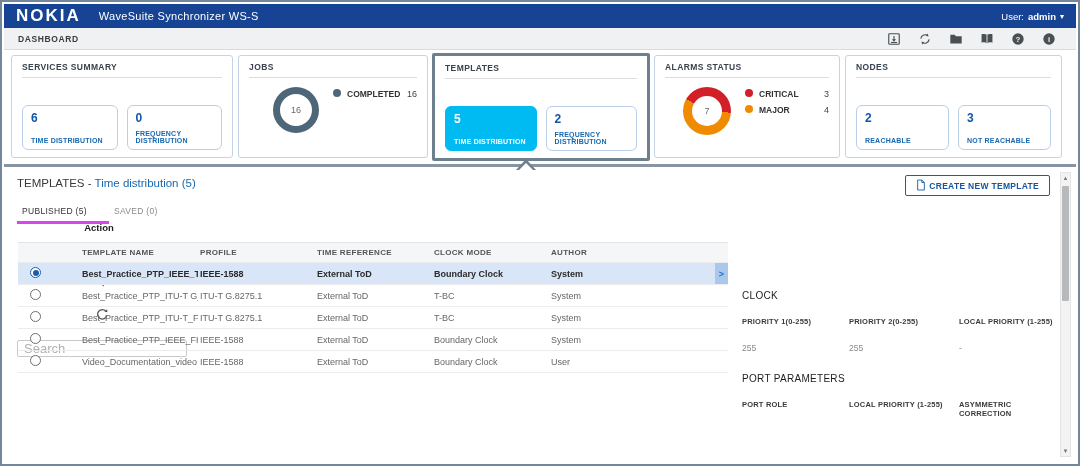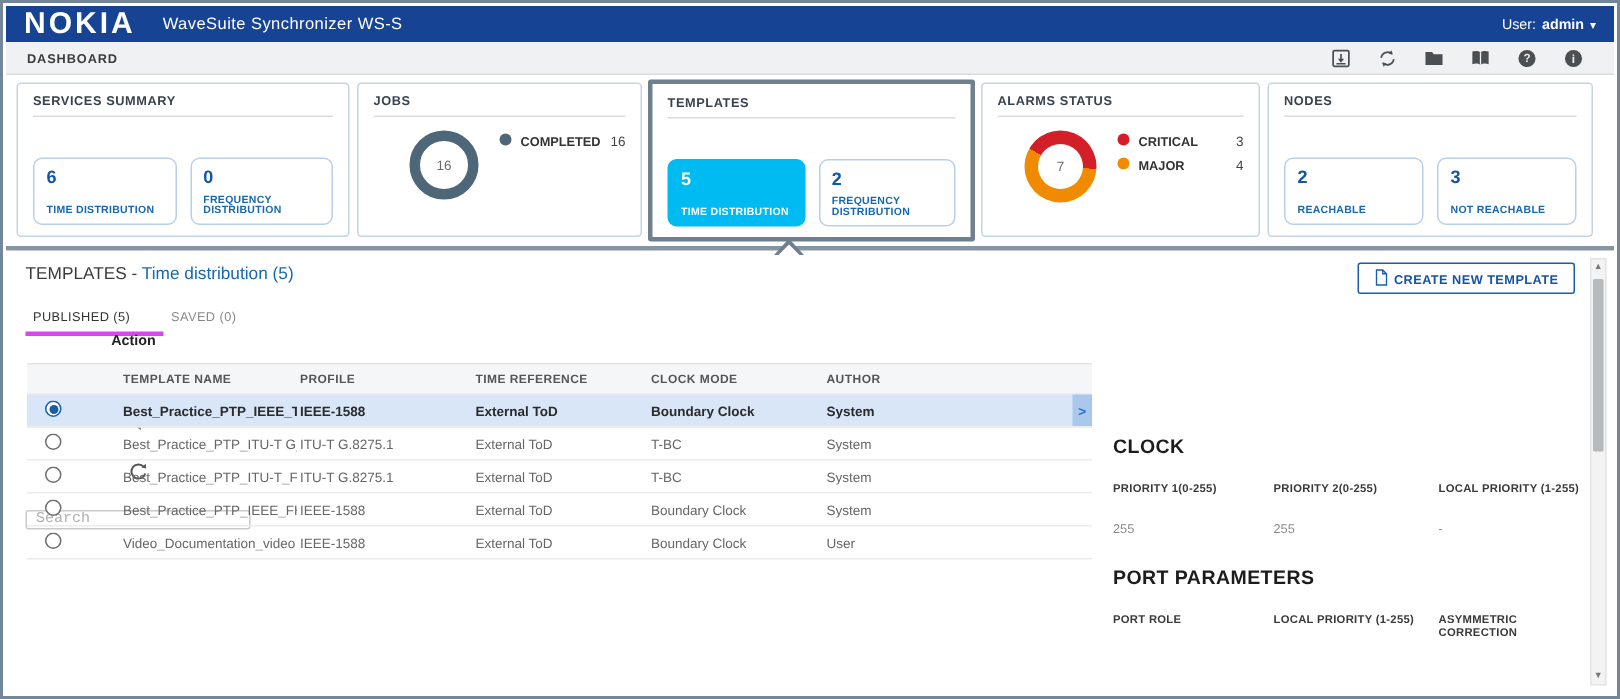--- a/index.html
+++ b/index.html
@@ -1,21 +1,21 @@
 <!DOCTYPE html>
 <html><head>
 <meta charset="utf-8">
 <style>
   * { margin:0; padding:0; box-sizing:border-box; }
   body { font-family:"Liberation Sans", sans-serif; background:#fff; }
   .screen { position:relative; width:1080px; height:466px; border:2px solid #74879a; background:#fff; overflow:hidden; }
 
   
   .topbar { position:absolute; top:2px; left:2px; width:1072px; height:24px; background:#164393; display:flex; align-items:center; padding:0 12px; color:#fff; }
-  .logo { font-weight:bold; font-size:20px; letter-spacing:2px; }
+  .logo { font-weight:bold; font-size:17px; letter-spacing:2px; }
   .app-title { font-size:11px; margin-left:18px; letter-spacing:.3px; }
   .user-menu { margin-left:auto; font-size:9.5px; display:flex; align-items:center; gap:4px; cursor:pointer; }
   .user-menu b { font-weight:bold; }
   .chev { font-size:8px; }
 
   
   .navbar { position:absolute; top:26px; left:2px; width:1072px; height:22px; background:#eff1f2; border-bottom:1px solid #d9dcde; display:flex; align-items:center; padding:0 14px; }
   .crumb { font-size:8.5px; color:#3c3c3c; letter-spacing:.6px; font-weight:bold; }
   .nav-icons { margin-left:auto; display:flex; align-items:center; gap:17px; padding-right:6px; }
   .nav-icons .ic { width:14px; height:14px; display:inline-flex; cursor:pointer; }
@@ -62,37 +62,37 @@
 
   .tabs { position:absolute; top:33px; left:13px; display:flex; }
   .tab { font-size:8.5px; letter-spacing:.3px; padding:3px 8px 5px 5px; min-width:92px; cursor:pointer; color:#8a8a8a; }
   .tab.active { color:#333; font-weight:normal; border-bottom:3px solid #d946ef; }
 
   .toolbar { position:absolute; top:52px; left:13px; display:flex; align-items:center; gap:9px; height:22px;flex-direction:column; }
   .action-lbl { font-size:9.5px; font-weight:bold; color:#222; margin-right:6px; cursor:pointer; }
   .tb-ic { width:15px; height:15px; display:inline-flex; align-items:center; justify-content:center; cursor:pointer; }
   .help-circle { width:14px; height:14px; border-radius:50%; background:#4a4f54; color:#fff; font-size:9px; font-weight:bold; display:flex; align-items:center; justify-content:center; }
   .tb-div { width:1px; height:15px; background:#dcdcdc; }
-  .search-box { width:150px; height:18px; border:1px solid #c9c9c9; border-radius:2px; font-size:10px; padding:0 6px; color:#555; font-family:Liberation Mono, monospace; outline:none; }
+  .search-box { width:170px; height:18px; border:1px solid #c9c9c9; border-radius:2px; font-size:13px; padding:0 6px; color:#555; font-family:Liberation Sans, sans-serif; outline:none; }
   .search-box::placeholder { color:#b0b0b0; }
 
   .grid-table { position:absolute; top:72px; left:14px; width:710px; font-size:9px; }
   .t-row { display:grid; grid-template-columns:62px 118px 117px 117px 117px 1fr; align-items:center; height:22px; border-bottom:1px solid #ececec; color:#666; position:relative; cursor:pointer; }
   .t-head { height:21px; background:#f5f6f7; border-top:1px solid #e3e3e3; color:#555; font-size:8px; font-weight:bold; letter-spacing:.3px; cursor:default; }
   .t-row.sel { background:#d8e6f7; color:#2b2b2b; font-weight:bold; }
   .t-cell { padding-left:2px; overflow:hidden; white-space:nowrap; }
   .radio-cell { padding-left:12px; }
   .radio { width:11px; height:11px; border:1.5px solid #6e6e6e; border-radius:50%; display:inline-block; position:relative; background:#fff; }
   .radio.on { border-color:#1a5ea8; }
   .radio.on::after { content:""; position:absolute; inset:1.5px; border-radius:50%; background:#1a5ea8; }
   .row-arrow { position:absolute; right:0; top:0; width:13px; height:21px; background:#aac7ec; color:#1f6fce; font-size:9px; font-weight:bold; display:flex; align-items:center; justify-content:center; cursor:pointer; }
 
   .details { position:absolute; left:728px; top:100px; width:322px; }
   .lm-strip { background:#e7f1fa; color:#93a9bd; font-size:8px; letter-spacing:.4px; padding:5px 9px; }
-  .d-heading { font-size:13px; font-weight:bold; color:#1c1c1c; letter-spacing:.3px; padding-left:10px; margin-top:20px; }
+  .d-heading { font-size:10px; font-weight:normal; color:#1c1c1c; letter-spacing:.3px; padding-left:10px; margin-top:20px; }
   .d-grid { display:grid; grid-template-columns:107px 110px 1fr; padding-left:10px; margin-top:16px; }
   .d-label { font-size:7.5px; font-weight:bold; color:#3a3a3a; letter-spacing:.2px; }
   .d-val { font-size:8.5px; color:#8a8a8a; }
   .d-vals { margin-top:17px; }
   .d-port { margin-top:20px; }
 
   .vscroll { position:absolute; top:2px; right:5px; bottom:7px; width:11px; background:#f3f3f3; border:1px solid #e4e4e4; }
   .vs-arrow { position:absolute; left:0; width:100%; height:10px; font-size:6px; color:#777; text-align:center; line-height:10px; cursor:pointer; }
   .vs-up { top:0; } .vs-down { bottom:0; }
   .vs-thumb { position:absolute; top:13px; left:1px; width:7px; height:115px; background:#b7babd; border-radius:1px; cursor:pointer; }

